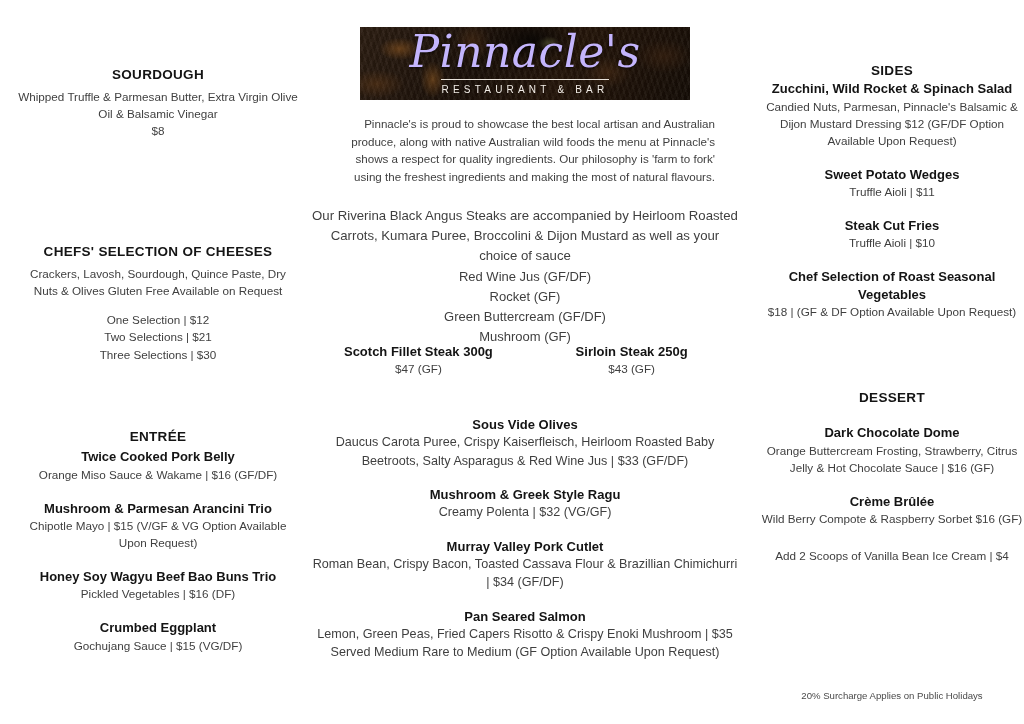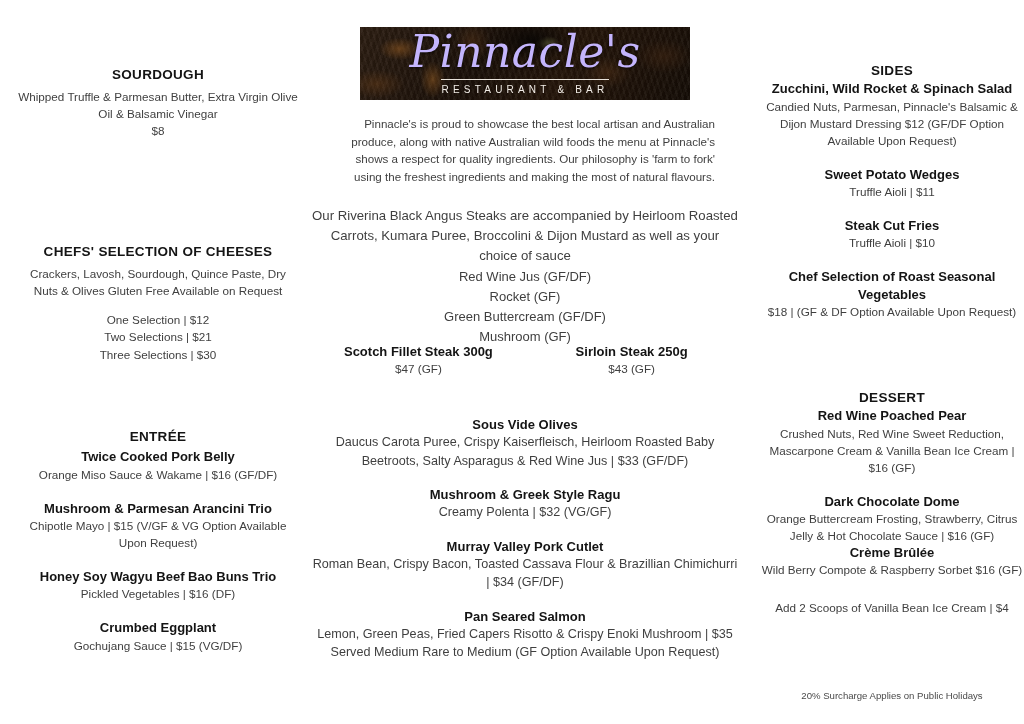--- a/index.html
+++ b/index.html
@@ -223,31 +223,27 @@
 
       <div style="margin-top:17px;">
         <h3 class="item-name">Chef Selection of Roast Seasonal Vegetables</h3>
         <p class="desc">$18 | (GF &amp; DF Option Available Upon Request)</p>
       </div>
     </div>
 
     <div class="blk" style="position:absolute; top:389px; left:0; width:264px;">
       <h2 class="section-title">DESSERT</h2>
 
-      <div>
-        <h3 class="item-name">Red Wine Poached Pear</h3>
-        <p class="desc">Crushed Nuts, Red Wine Sweet Reduction, Mascarpone Cream &amp; Vanilla Bean Ice Cream | $16 (GF)</p>
-      </div>
 
       <div style="margin-top:17px;">
         <h3 class="item-name">Dark Chocolate Dome</h3>
         <p class="desc">Orange Buttercream Frosting, Strawberry, Citrus Jelly &amp; Hot Chocolate Sauce | $16 (GF)</p>
       </div>
 
-      <div style="">
+      <div style="margin-top:17px;">
         <h3 class="item-name">Crème Brûlée</h3>
         <p class="desc">Wild Berry Compote &amp; Raspberry Sorbet $16 (GF)</p>
       </div>
 
       <p class="desc" style="margin-top:20px;">Add 2 Scoops of Vanilla Bean Ice Cream | $4</p>
     </div>
 
     <div class="note" style="position:absolute; top:690px; left:0; width:264px;">20% Surcharge Applies on Public Holidays</div>
   </div>
 

